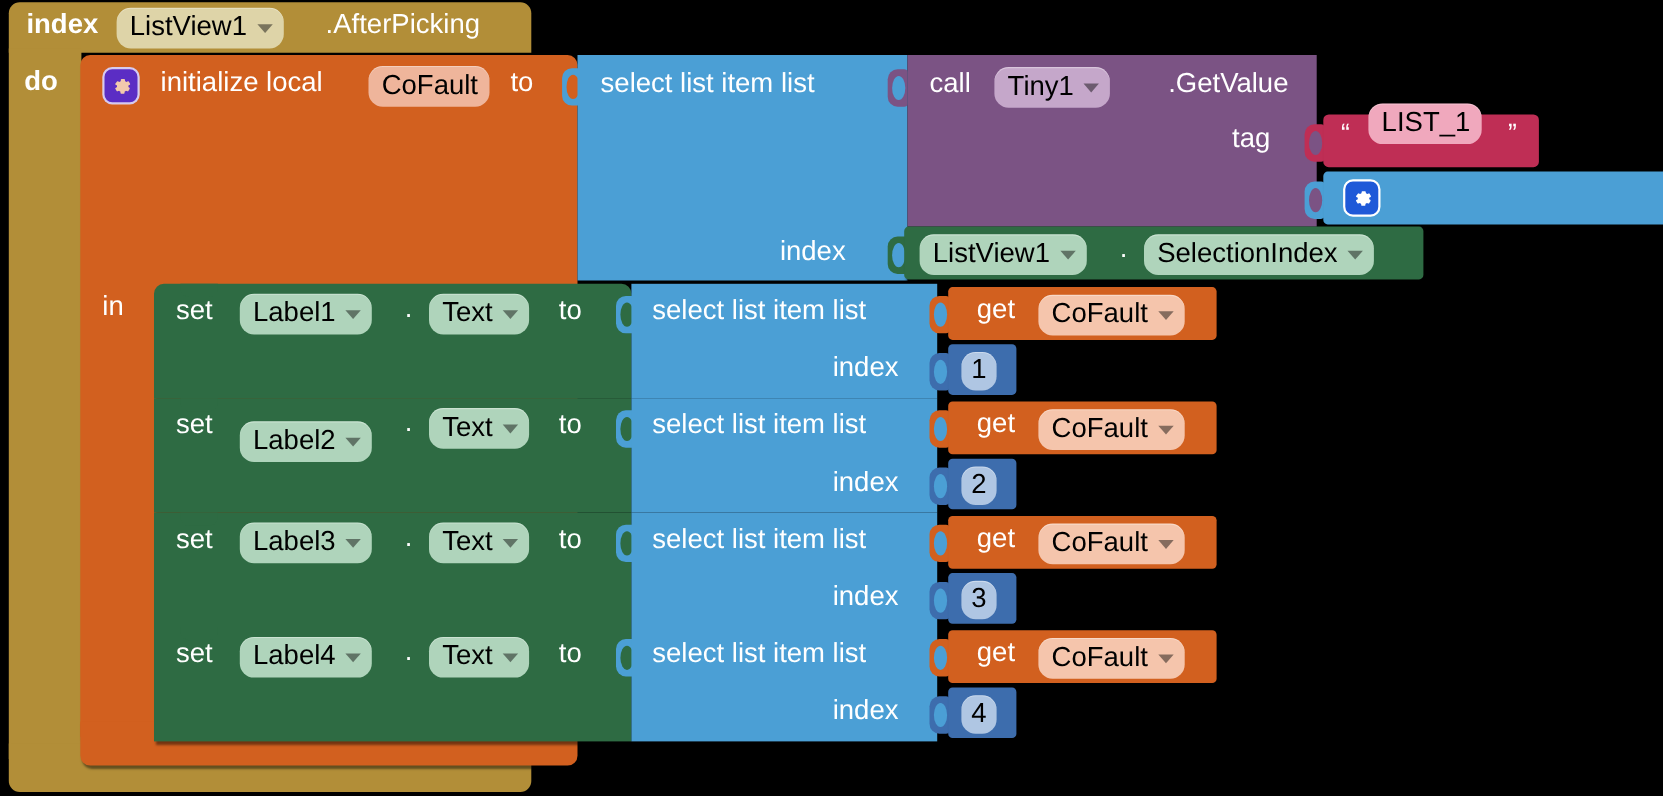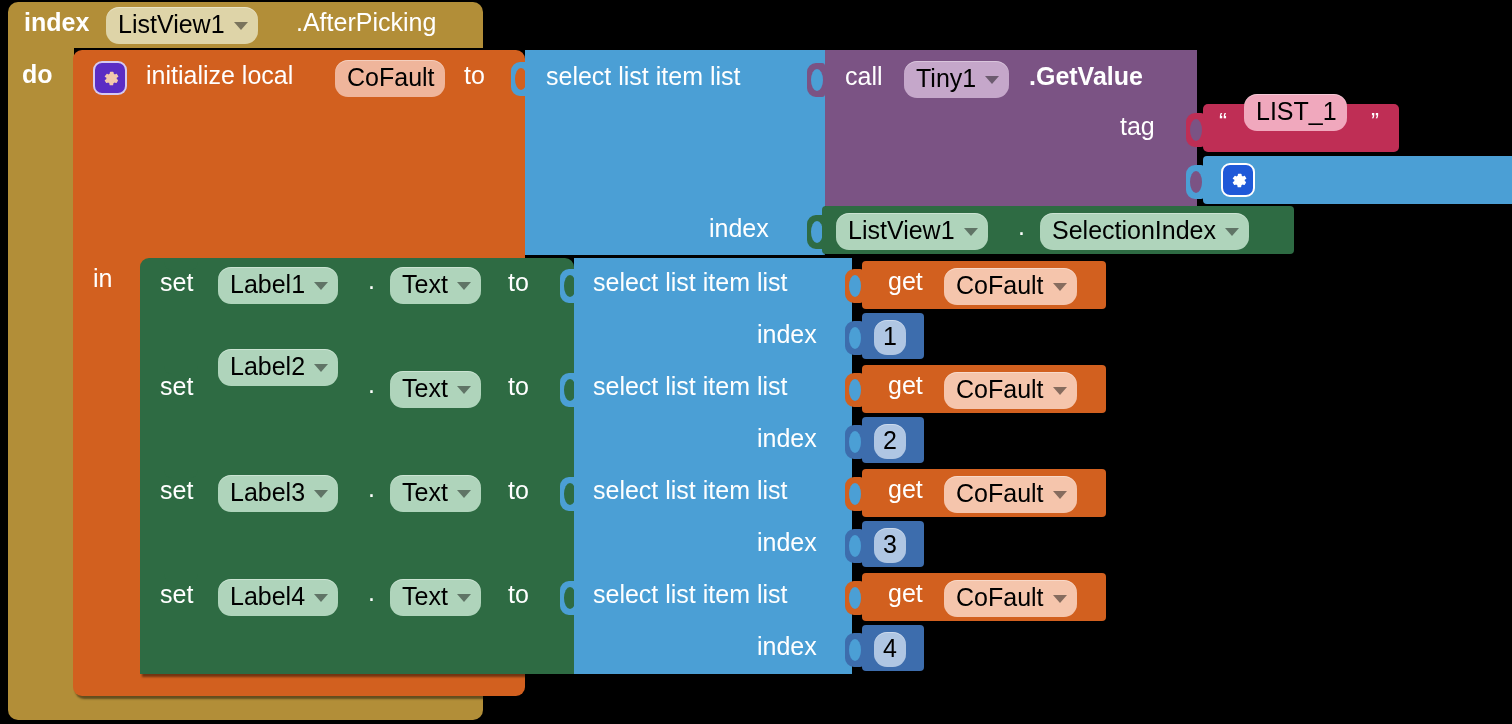--- a/index.html
+++ b/index.html
@@ -110,21 +110,21 @@
     <i class="c-green"></i>
       <i style="left:4px;top:6px;width:12px;height:22px;border-radius:50%;background:#4B9FD5;"></i>
   </div>
 
   <div class="blk c-purple shadow" style="left:825px;top:50px;width:372px;height:156px;"></div>
   <div class="blk lbl" style="left:845px;top:64px;">call</div>
   <div class="blk field" style="left:904px;top:61px;background:#C5A7CA;">
     <span>Tiny1</span>
     <span class="caret"></span>
   </div>
-  <div class="blk lbl" style="left:1029px;top:64px;font-weight:bold;">.GetValue</div>
+  <div class="blk lbl" style="left:1062px;top:64px;">.GetValue</div>
   <div class="blk lbl" style="left:1120px;top:114px;">tag</div>
   <div class="notch" style="left:1186px;top:113px;">
     <i class="c-crimson"></i>
       <i style="left:4px;top:6px;width:12px;height:22px;border-radius:50%;background:#7B5384;"></i>
   </div>
   <div class="notch" style="left:1186px;top:165px;">
     <i class="c-blue"></i>
       <i style="left:4px;top:6px;width:12px;height:22px;border-radius:50%;background:#7B5384;"></i>
   </div>
 
@@ -197,21 +197,21 @@
     <div class="blk c-navy shadow" style="left:862px;top:313px;width:62px;height:46px;border-radius:4px;"></div>
     <div class="blk field" style="left:874px;top:320px;padding:2px 9px 4px 9px;background:#AFC6E3;">
       <span>1</span>
     </div>
   </div>
       <div>
     <div class="blk c-green shadow" style="left:140px;top:362px;width:434px;height:104px;border-radius:0;"></div>
     <div class="blk c-green" style="left:164px;top:362px;width:34px;height:12px;border-radius:0 0 8px 8px;"></div>
 
     <div class="blk lbl" style="left:160px;top:374px;">set</div>
-    <div class="blk field" style="left:218px;top:349px;background:#AFD4BB;">
+    <div class="blk field" style="left:218px;top:383px;background:#AFD4BB;">
       <span>Label2</span>
       <span class="caret"></span>
     </div>
     <div class="blk lbl" style="left:368px;top:372px;">.</div>
     <div class="blk field" style="left:390px;top:371px;background:#AFD4BB;">
       <span>Text</span>
       <span class="caret"></span>
     </div>
     <div class="blk lbl" style="left:508px;top:374px;">to</div>
 

